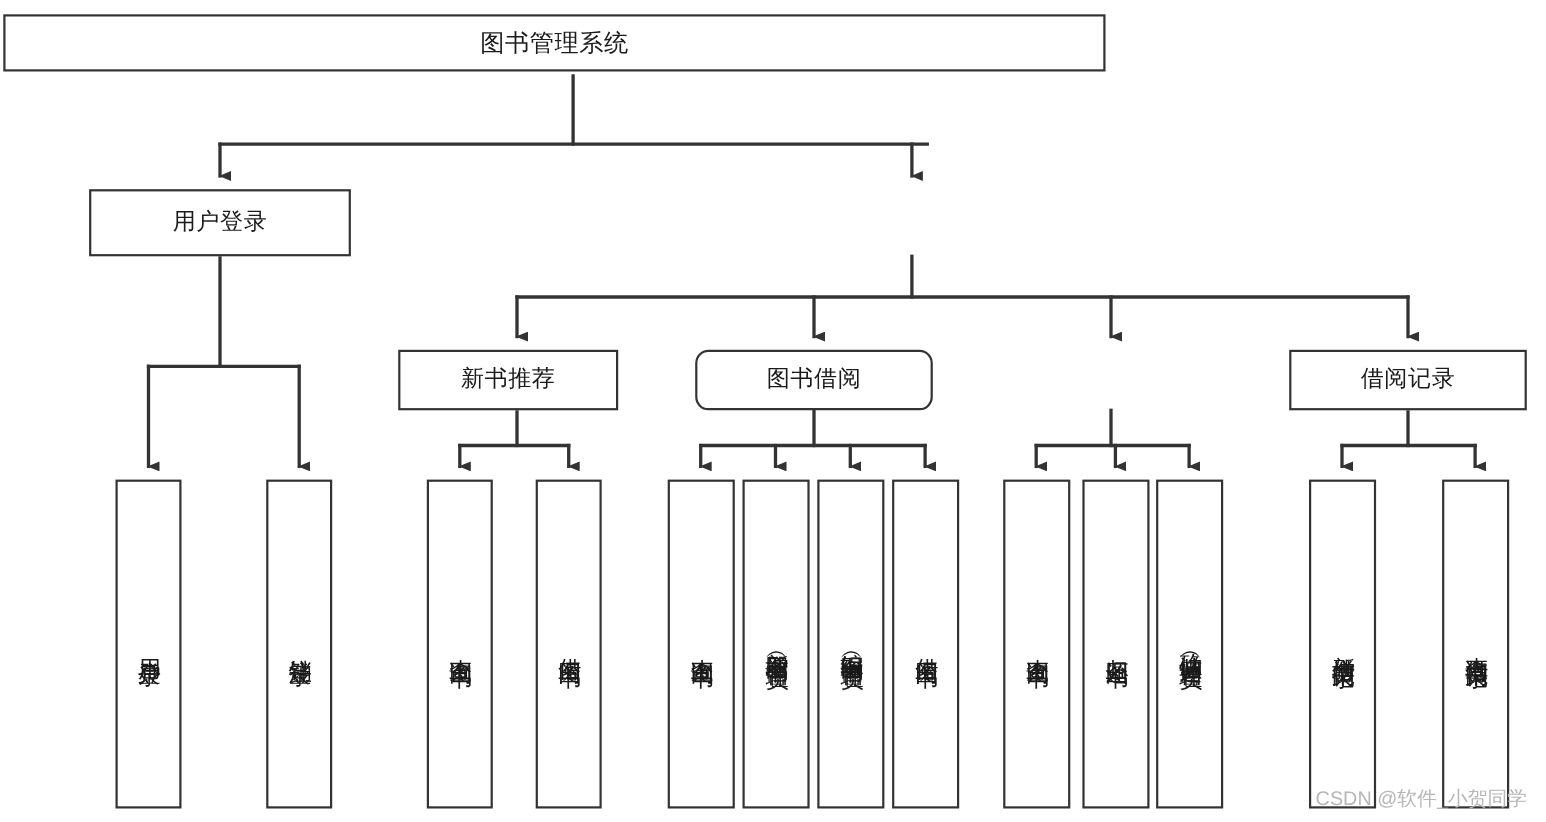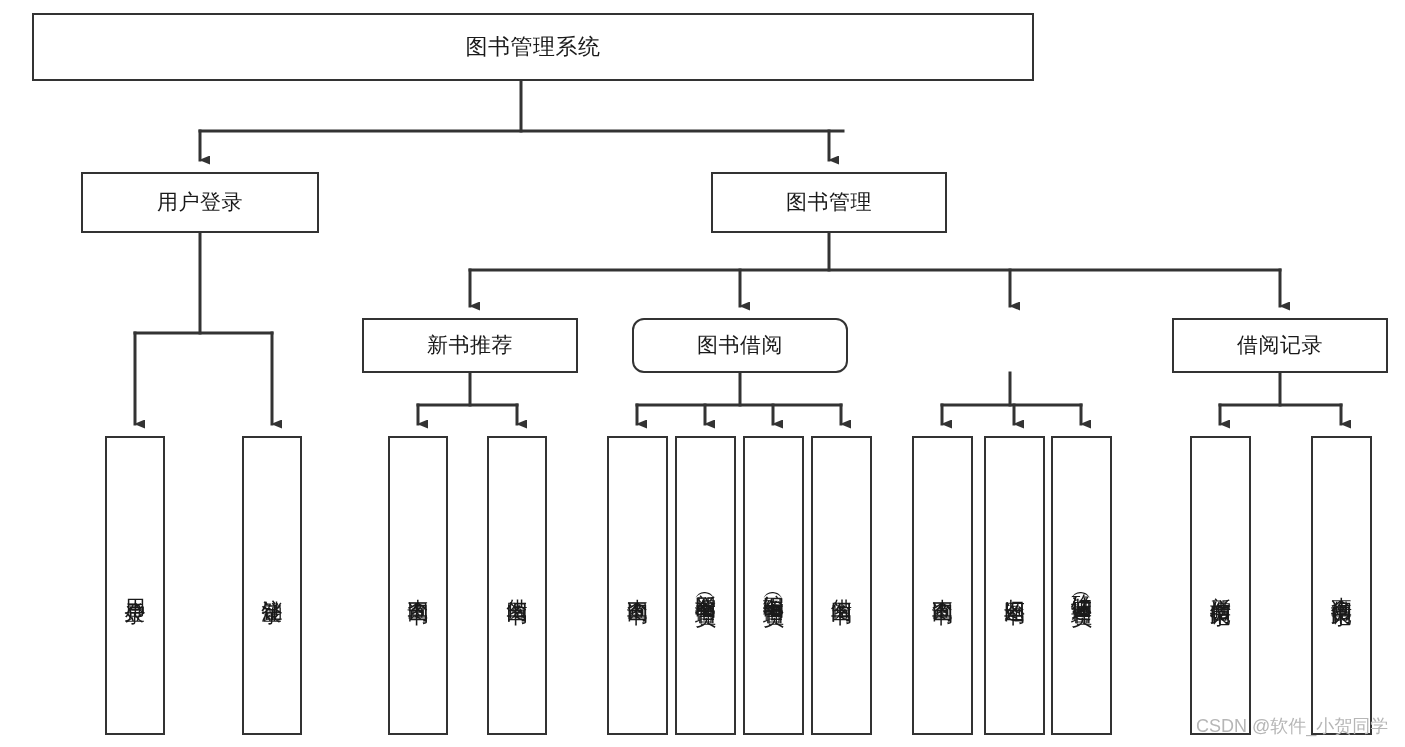--- a/index.html
+++ b/index.html
@@ -122,32 +122,29 @@
       <path d="M1014,405 L1014,424" marker-end="url(#arrowhead)"></path>
       <path d="M1081,405 L1081,424" marker-end="url(#arrowhead)"></path>
 
       <path d="M1280,373 L1280,405"></path>
       <path d="M1220,405 L1341,405"></path>
       <path d="M1220,405 L1220,424" marker-end="url(#arrowhead)"></path>
       <path d="M1341,405 L1341,424" marker-end="url(#arrowhead)"></path>
     </g>
   </svg>
 
-  <div class="node horiz root" style="left:32px; top:13px; width:1002px; height:68px;font-family:Liberation Serif, serif;">
+  <div class="node horiz root" style="left:3px; top:13px; width:1002px; height:52px;font-family:Liberation Serif, serif;">
     <span class="node-label">图书管理系统</span>
   </div>
 
   <div class="node horiz" style="left:81px; top:172px; width:238px; height:61px;">
     <span class="node-label">用户登录</span>
   </div>
-  <div class="node horiz" style="left:711px; top:172px; width:236px; height:61px;">
-    <span class="node-label">图书管理</span>
-  </div>
 
-  <div class="node horiz" style="left:362px; top:318px; width:216px; height:55px;">
+  <div class="node horiz" style="left:362px; top:318px; width:200px; height:55px;">
     <span class="node-label">新书推荐</span>
   </div>
   <div class="node horiz" style="left:632px; top:318px; width:216px; height:55px;border-radius:12px;">
     <span class="node-label">图书借阅</span>
   </div>
   <div class="node horiz" style="left:1172px; top:318px; width:216px; height:55px;">
     <span class="node-label">借阅记录</span>
   </div>
 
   <div class="node vert" style="left:105px; top:436px; width:60px; height:299px;">

